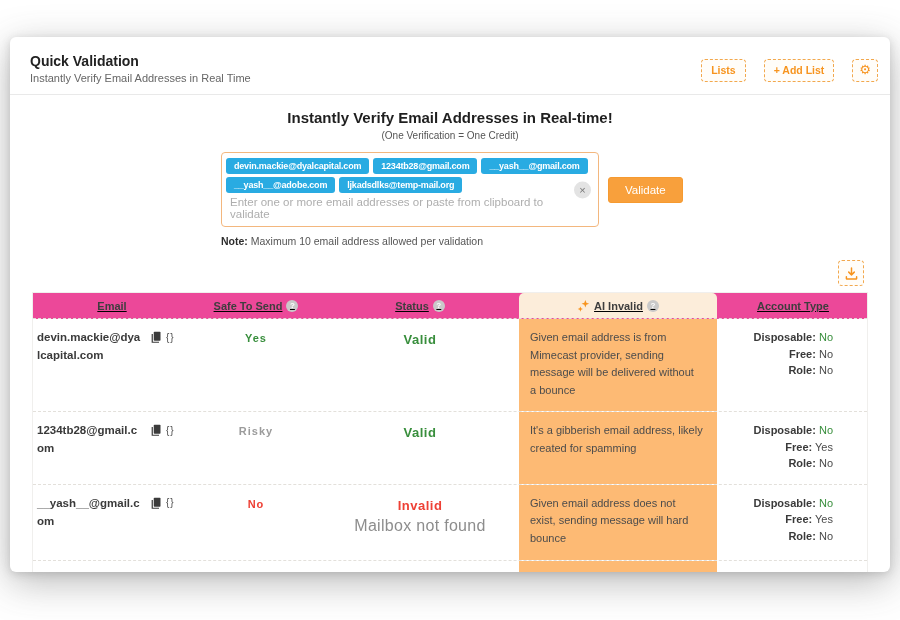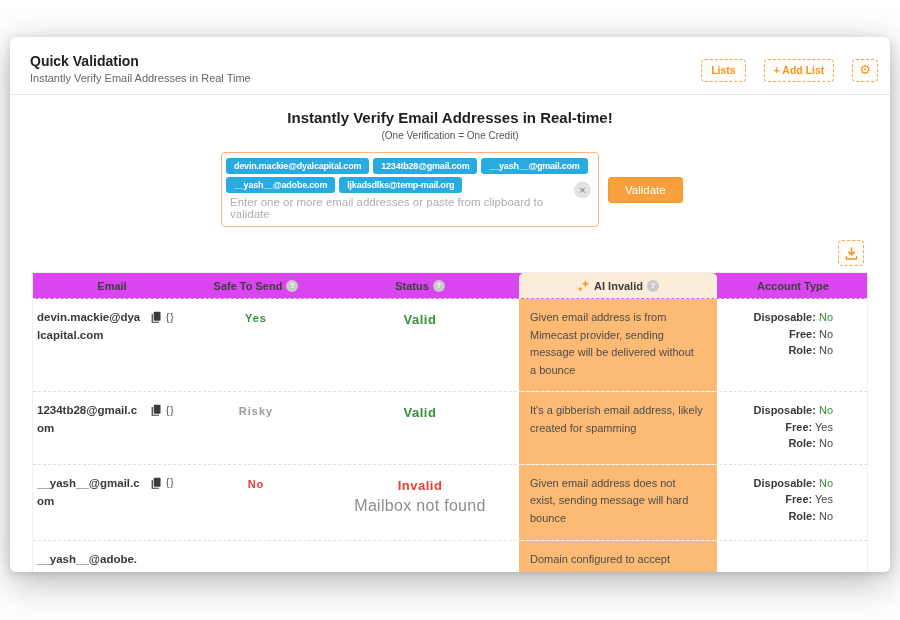--- a/index.html
+++ b/index.html
@@ -55,21 +55,21 @@
   .note b { color:#2e2e2e; }
   
   .download-row { display:flex; justify-content:flex-end; margin:13px 26px 6px; }
   .download-btn {
     width:26px; height:26px; background:#fffdf9; border:1px dashed #f2a84e;
     border-radius:4px; cursor:pointer; display:flex; align-items:center; justify-content:center;
   }
   
   .vtable { margin:4px 22px 0; border:1px solid #f0efed; border-bottom:none; }
   .trow { display:grid; grid-template-columns:158px 130px 198px 198px 152px; border-bottom:1px dashed #e3e0db; }
-  .thead { background:#d946ef; }
+  .thead { background:#ec4899;text-decoration:underline; }
   .th {
     font-size:11px; font-weight:700; color:#3e3e3e; text-align:center;
     padding:6px 2px; display:flex; align-items:center; justify-content:center; gap:4px;
   }
   .th-verdict { background:#fcedda; border-radius:5px 5px 0 0; }
   .help {
     display:inline-block; width:12px; height:12px; border-radius:50%;
     background:#c9c9c9; color:#fff; font-size:8px; font-weight:700;
     line-height:12px; text-align:center; cursor:pointer;
   }
@@ -122,20 +122,21 @@
             </div>
             <div class="chip-line">
               <span class="chip">__yash__@adobe.com</span>
               <span class="chip">ljkadsdlks@temp-mail.org</span>
             </div>
             <div class="input-placeholder">Enter one or more email addresses or paste from clipboard to validate</div>
             <button class="clear-btn"><span>×</span></button>
           </div>
           <button class="validate-btn">Validate</button>
         </div>
+        <div class="note"><b>Note:</b><span> Maximum 10 email address allowed per validation</span></div>
       </div>
     </div>
 
     <div class="download-row">
       <button class="download-btn">
         <span style="display:inline-flex;">
           <svg width="13" height="13" viewBox="0 0 14 14">
               <path d="M7 1v7M4 5.5 7 8.5 10 5.5" stroke="#f7941e" stroke-width="1.6" fill="none" stroke-linecap="round" stroke-linejoin="round"></path>
               <path d="M1.5 10.5v1.8a0.7 0.7 0 0 0 .7.7h9.6a0.7 0.7 0 0 0 .7-.7v-1.8" stroke="#f7941e" stroke-width="1.6" fill="none" stroke-linecap="round"></path>
             </svg>

